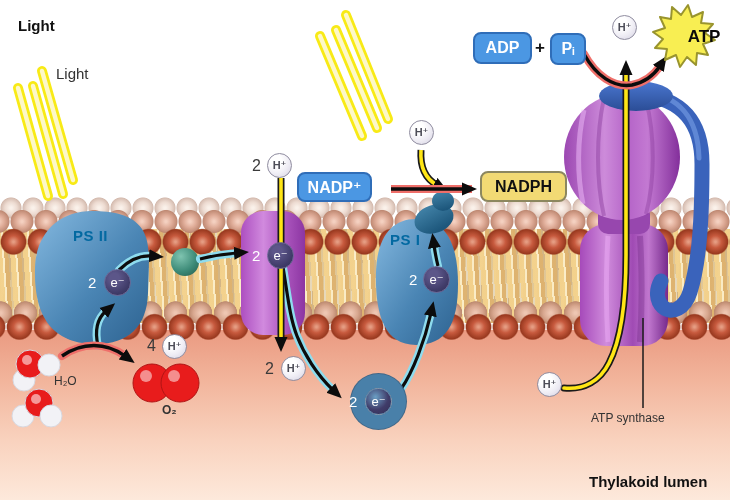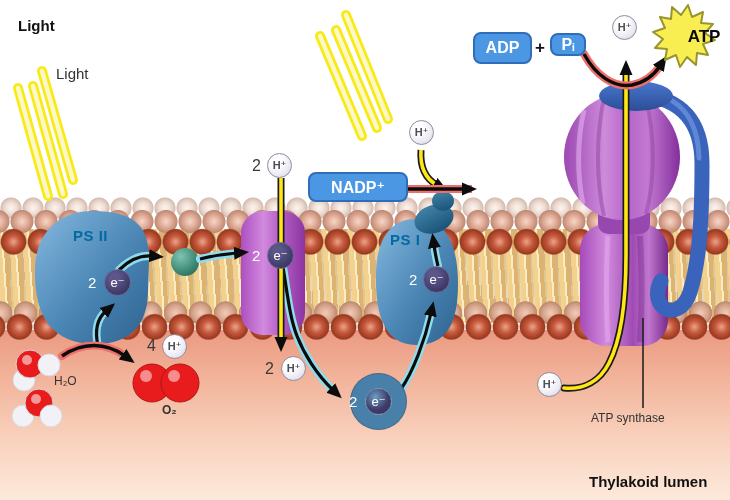--- a/index.html
+++ b/index.html
@@ -212,24 +212,25 @@
 
   <div class="lbl bold" style="left:18px;top:17px;">Light</div>
   <div class="lbl" style="left:56px;top:65px;font-size:15px;">Light</div>
   <div class="lbl onblue" style="left:73px;top:227px;">PS II</div>
   <div class="lbl onblue" style="left:390px;top:231px;">PS I</div>
   <div class="lbl" style="left:591px;top:411px;">ATP synthase</div>
   <div class="lbl bold" style="left:589px;top:473px;">Thylakoid lumen</div>
   <div class="lbl" style="left:54px;top:374px;">H₂O</div>
   <div class="lbl" style="left:162px;top:403px;font-weight:bold;">O₂</div>
 
-  <div class="chembox" style="left:308px;top:172px;width:100px;height:30px;">NADP⁺</div>
+  <div class="chembox" style="left:297px;top:172px;width:75px;height:30px;">NADP⁺</div>
+  <div class="chembox yellow" style="left:480px;top:171px;width:87px;height:31px;">NADPH</div>
   <div class="chembox" style="left:473px;top:32px;width:59px;height:32px;text-align:right;">ADP</div>
   <div class="lbl bold" style="left:535px;top:38px;font-size:17px;">+</div>
-  <div class="chembox" style="left:550px;top:33px;width:36px;height:23px;text-align:right;">Pᵢ</div>
+  <div class="chembox" style="left:550px;top:33px;width:36px;height:32px;text-align:right;">Pᵢ</div>
   <div class="atp-label" style="left:684px;top:37px;">ATP</div>
 
   <div class="proton" style="left:162px;top:334px;">H⁺</div>
   <div class="proton" style="left:267px;top:153px;">H⁺</div>
   <div class="proton" style="left:281px;top:356px;">H⁺</div>
   <div class="proton" style="left:409px;top:120px;">H⁺</div>
   <div class="proton" style="left:612px;top:15px;">H⁺</div>
   <div class="proton" style="left:537px;top:372px;">H⁺</div>
 
   <div class="electron" style="left:104px;top:269px;">e⁻</div>

